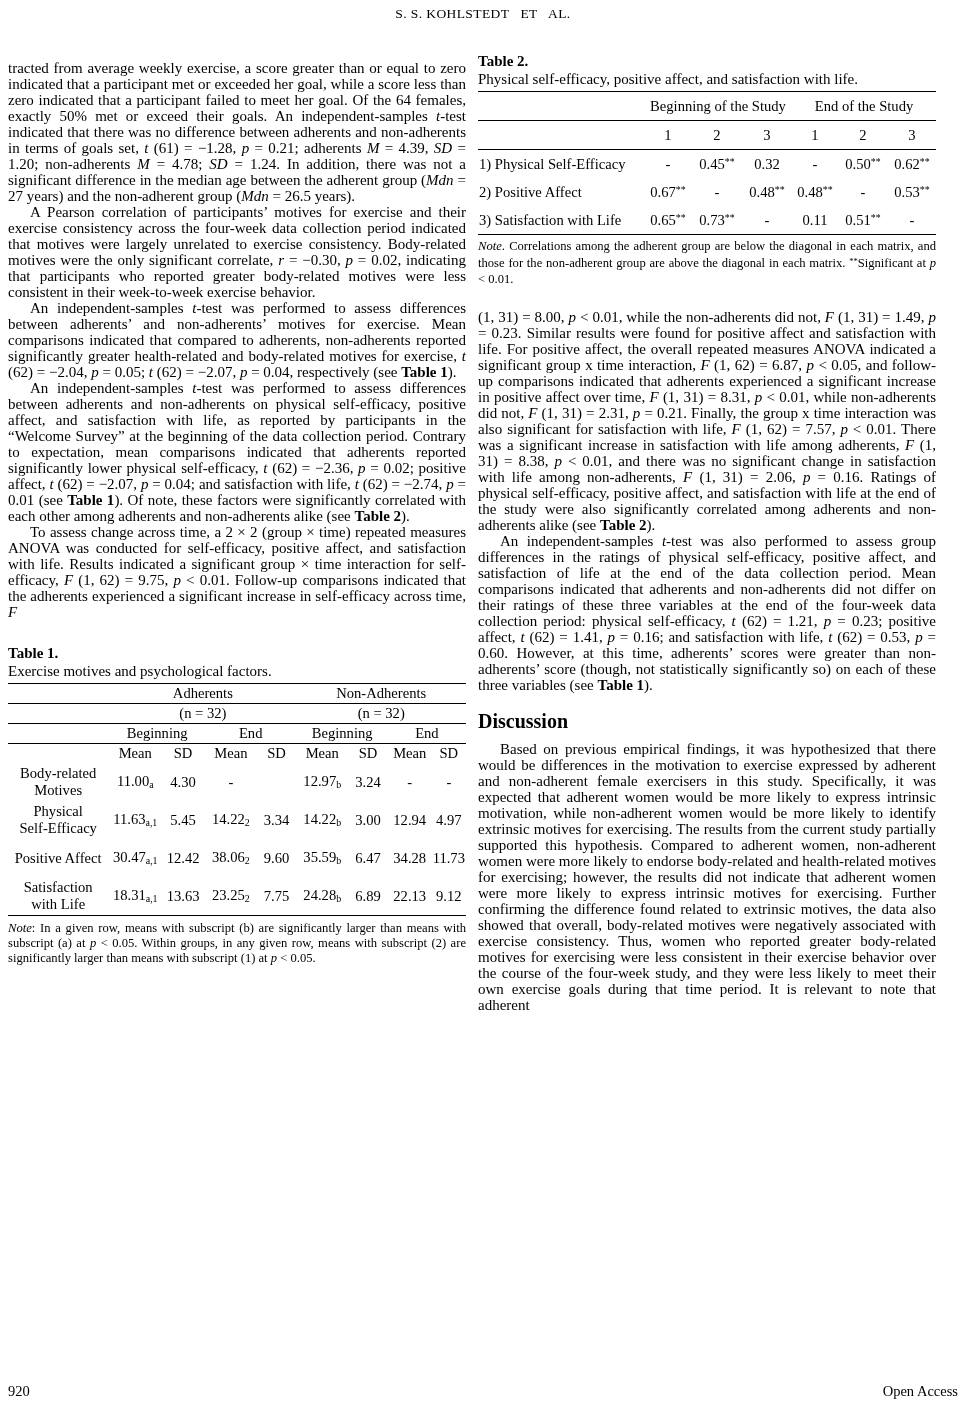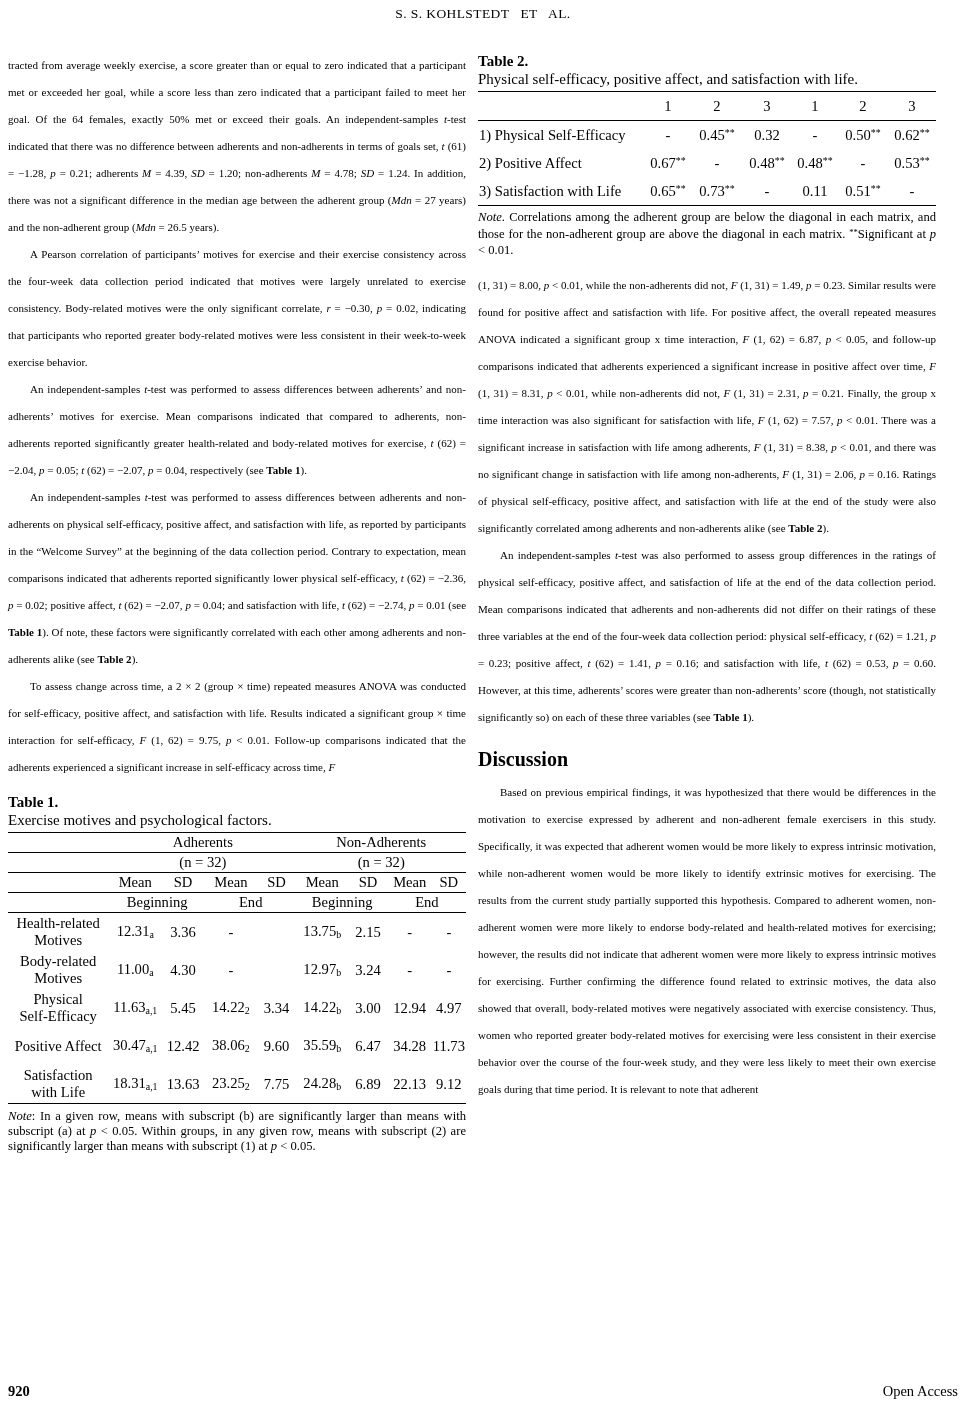--- a/index.html
+++ b/index.html
@@ -37,23 +37,23 @@
   
   .col {
     position: absolute;
     top: 52px;
     width: 458px;
   }
   .col-left  { left: 8px; }
   .col-right { left: 478px; }
 
   p.body-text {
-    margin: 0 0 0 0;
-    font-size: 11px;
-    line-height: 27px;
+    margin: 8px 0 0 0;
+    font-size: 15px;
+    line-height: 16px;
     text-align: justify;
     text-indent: 22px;
     hyphens: manual;
   }
   p.body-text.no-indent { text-indent: 0; }
   p.body-text + p.body-text { margin-top: 0; }
 
   .sec-head {
     text-align: left;
     font-weight: bold;
@@ -123,21 +123,21 @@
   .t2 tr td { height: 24px; }
 
   
   .footer {
     position: absolute;
     bottom: 14px;
     left: 8px;
     width: 950px;
     font-size: 14.5px;
   }
-  .footer .pg { float: left; font-weight: bold; }
+  .footer .pg { float: left; }
   .footer .oa { float: right; }
 </style>
 </head>
 <body>
 
 <div class="page">
 
   <div class="running-head">S. S. KOHLSTEDT   ET   AL.</div>
 
   <div class="col col-left">
@@ -145,21 +145,21 @@
     <p class="body-text no-indent">tracted from average weekly exercise, a score greater than or equal to zero indicated that a participant met or exceeded her goal, while a score less than zero indicated that a participant failed to meet her goal. Of the 64 females, exactly 50% met or exceed their goals. An independent-samples <i>t</i>-test indicated that there was no difference between adherents and non-adherents in terms of goals set, <i>t</i> (61) = −1.28, <i>p</i> = 0.21; adherents <i>M</i> = 4.39, <i>SD</i> = 1.20; non-adherents <i>M</i> = 4.78; <i>SD</i> = 1.24. In addition, there was not a significant difference in the median age between the adherent group (<i>Mdn</i> = 27 years) and the non-adherent group (<i>Mdn</i> = 26.5 years).</p>
 
     <p class="body-text">A Pearson correlation of participants’ motives for exercise and their exercise consistency across the four-week data collection period indicated that motives were largely unrelated to exercise consistency. Body-related motives were the only significant correlate, <i>r</i> = −0.30, <i>p</i> = 0.02, indicating that participants who reported greater body-related motives were less consistent in their week-to-week exercise behavior.</p>
 
     <p class="body-text">An independent-samples <i>t</i>-test was performed to assess differences between adherents’ and non-adherents’ motives for exercise. Mean comparisons indicated that compared to adherents, non-adherents reported significantly greater health-related and body-related motives for exercise, <i>t</i> (62) = −2.04, <i>p</i> = 0.05; <i>t</i> (62) = −2.07, <i>p</i> = 0.04, respectively (see <b>Table 1</b>).</p>
 
     <p class="body-text">An independent-samples <i>t</i>-test was performed to assess differences between adherents and non-adherents on physical self-efficacy, positive affect, and satisfaction with life, as reported by participants in the “Welcome Survey” at the beginning of the data collection period. Contrary to expectation, mean comparisons indicated that adherents reported significantly lower physical self-efficacy, <i>t</i> (62) = −2.36, <i>p</i> = 0.02; positive affect, <i>t</i> (62) = −2.07, <i>p</i> = 0.04; and satisfaction with life, <i>t</i> (62) = −2.74, <i>p</i> = 0.01 (see <b>Table 1</b>). Of note, these factors were significantly correlated with each other among adherents and non-adherents alike (see <b>Table 2</b>).</p>
 
     <p class="body-text">To assess change across time, a 2 × 2 (group × time) repeated measures ANOVA was conducted for self-efficacy, positive affect, and satisfaction with life. Results indicated a significant group × time interaction for self-efficacy, <i>F</i> (1, 62) = 9.75, <i>p</i> &lt; 0.01. Follow-up comparisons indicated that the adherents experienced a significant increase in self-efficacy across time, <i>F</i></p>
 
-    <div class="table-block" style="margin-top:12px;">
+    <div class="table-block" style="margin-top:24px;">
       <div class="table-caption-num">Table 1.</div>
       <div class="table-caption-txt">Exercise motives and psychological factors.</div>
 
       <table class="paper-table t1">
         <colgroup>
           <col style="width:102px">
           <col style="width:52px">
           <col style="width:44px">
           <col style="width:52px">
           <col style="width:40px">
@@ -174,47 +174,36 @@
             <td class="ctr" colspan="4">Adherents</td>
             <td class="ctr" colspan="4">Non-Adherents</td>
           </tr>
           <tr class="spanhead rule-mid">
             <td></td>
             <td class="ctr" colspan="4">(n = 32)</td>
             <td class="ctr" colspan="4">(n = 32)</td>
           </tr>
           <tr class="spanhead rule-mid">
             <td></td>
+            <td class="ctr" colspan="2">Beginning</td>
+            <td class="ctr" colspan="2">End</td>
+            <td class="ctr" colspan="2">Beginning</td>
+            <td class="ctr" colspan="2">End</td>
+          </tr>
+          <tr class="spanhead rule-mid">
+            <td></td>
             <td class="ctr">Mean</td>
             <td class="ctr">SD</td>
             <td class="ctr">Mean</td>
             <td class="ctr">SD</td>
             <td class="ctr">Mean</td>
             <td class="ctr">SD</td>
             <td class="ctr">Mean</td>
             <td class="ctr">SD</td>
           </tr>
-          <tr class="spanhead rule-mid">
-            <td></td>
-            <td class="ctr" colspan="2">Beginning</td>
-            <td class="ctr" colspan="2">End</td>
-            <td class="ctr" colspan="2">Beginning</td>
-            <td class="ctr" colspan="2">End</td>
-          </tr>
-          <tr class="datarow rule-mid" id="t1r0">
-              <td class="label">Health-related<br>Motives</td>
-              <td class="num">12.31<sub class="sm">a</sub></td>
-              <td class="num">3.36</td>
-              <td class="num">-</td>
-              <td class="num"></td>
-              <td class="num">13.75<sub class="sm">b</sub></td>
-              <td class="num">2.15</td>
-              <td class="num">-</td>
-              <td class="num">-</td>
-            </tr>
           <tr class="datarow" id="t1r1">
               <td class="label">Body-related<br>Motives</td>
               <td class="num">11.00<sub class="sm">a</sub></td>
               <td class="num">4.30</td>
               <td class="num">-</td>
               <td class="num"></td>
               <td class="num">12.97<sub class="sm">b</sub></td>
               <td class="num">3.24</td>
               <td class="num">-</td>
               <td class="num">-</td>
@@ -270,20 +259,25 @@
         <colgroup>
           <col style="width:166px">
           <col style="width:48px">
           <col style="width:50px">
           <col style="width:50px">
           <col style="width:46px">
           <col style="width:50px">
           <col style="width:48px">
         </colgroup>
         <tbody>
+          <tr class="rule-top">
+            <td></td>
+            <td class="ctr" colspan="3">Beginning of the Study</td>
+            <td class="ctr" colspan="3">End of the Study</td>
+          </tr>
           <tr class="rule-mid">
             <td></td>
             <td class="ctr">1</td>
             <td class="ctr">2</td>
             <td class="ctr">3</td>
             <td class="ctr">1</td>
             <td class="ctr">2</td>
             <td class="ctr">3</td>
           </tr>
           <tr class="rule-mid" id="t2r0">

